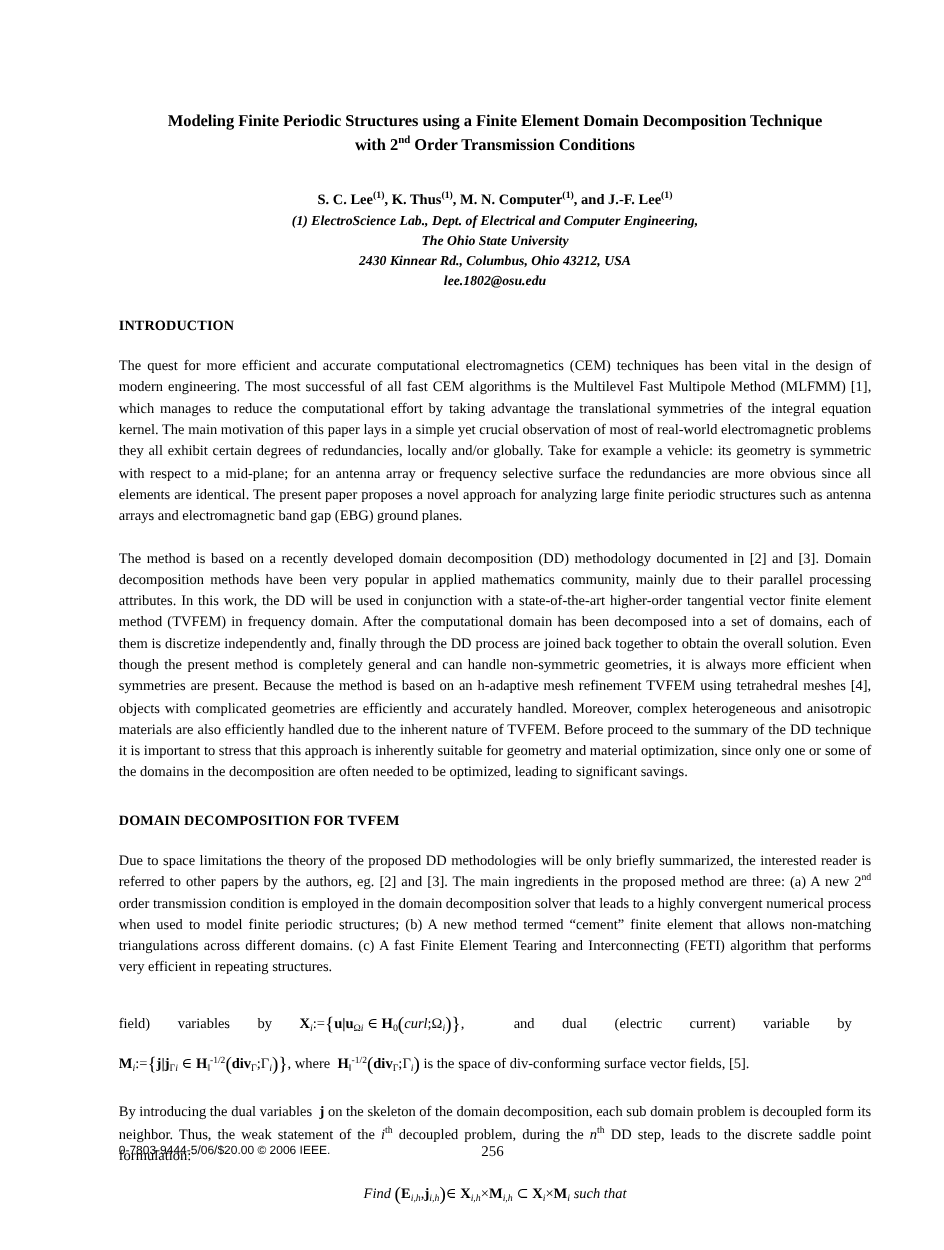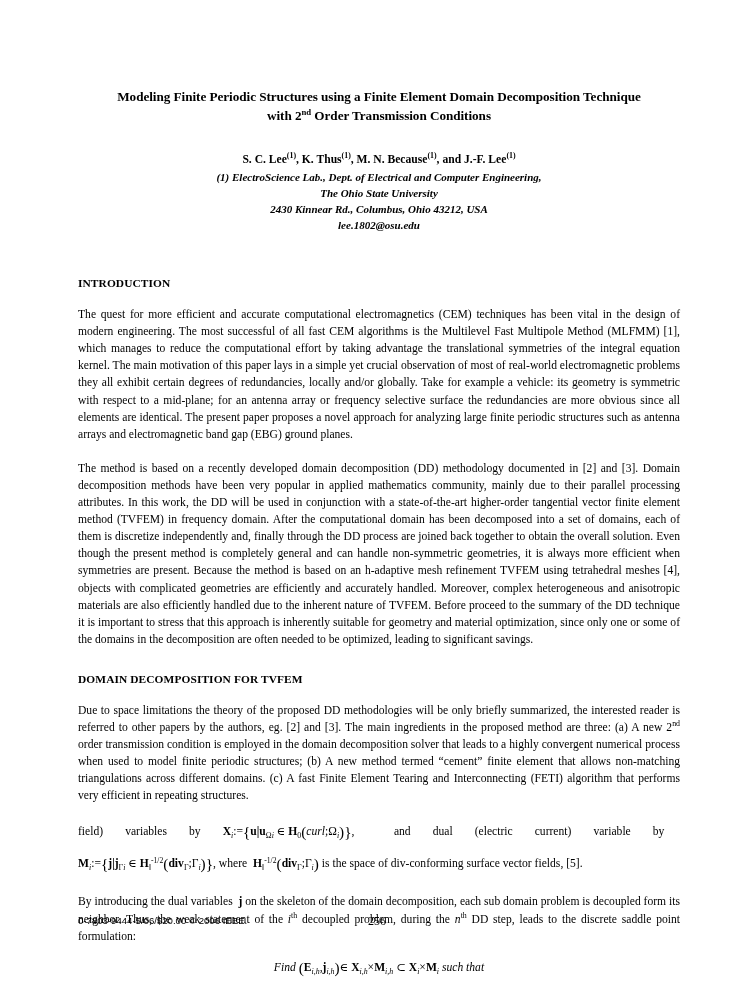--- a/index.html
+++ b/index.html
@@ -10,21 +10,21 @@
   body {
     width: 755px;
     height: 1000px;
     position: relative;
     font-family: "Liberation Serif", "DejaVu Serif", serif;
     color: #000000;
     -webkit-font-smoothing: antialiased;
   }
   .page {
     position: absolute;
-    left: 78px;
+    left: 95px;
     top: 0;
     width: 602px;
     height: 952px;
   }
 
   
   .title {
     font-size: 13.2px;
     font-weight: bold;
     text-align: center;
@@ -51,39 +51,39 @@
     line-height: 1.46;
   }
   .affil-line { display: block; }
 
   
   .section-head {
     font-size: 11.4px;
     font-weight: bold;
     letter-spacing: 0.1px;
   }
-  #intro-heading { margin-top: 44px; font-family: Liberation Serif, serif; }
+  #intro-heading { margin-top: 22px; font-family: Liberation Serif, serif; }
   #dd-heading { margin-top: 25px; }
 
   
   .para {
     font-size: 11.6px;
     line-height: 1.475;
     text-align: justify;
     text-justify: inter-word;
     margin-top: 17px;
     hyphens: none;
   }
   .para sup { font-size: 0.68em; vertical-align: super; line-height: 0; }
 
   
   .mathline {
     font-size: 11.6px;
     line-height: 1.6;
-    margin-top: 16px;
+    margin-top: 26px;
     text-align: justify;
   }
   .mathline.tight { margin-top: 7px; text-align: left; }
   .mi { font-style: italic; font-family: "Liberation Serif", serif; }
   .mb { font-weight: bold; font-style: normal; }
   .sub  { font-size: 0.68em; vertical-align: -0.28em; line-height: 0; font-style: italic; }
   .subr { font-size: 0.68em; vertical-align: -0.28em; line-height: 0; font-style: normal; }
   .sup  { font-size: 0.66em; vertical-align: 0.55em; line-height: 0; font-style: normal; }
   .big  { font-size: 1.32em; font-weight: normal; vertical-align: -0.1em; }
   .spc  { display: inline-block; width: 1.9em; }
@@ -125,21 +125,21 @@
 <body>
 
 <div class="page">
 
   <div class="title">
     <span>Modeling Finite Periodic Structures using a Finite Element Domain Decomposition Technique</span><br>
     <span>with 2</span><sup>nd</sup><span> Order Transmission Conditions</span>
   </div>
 
   <div class="authors">
-    <span>S. C. Lee</span><sup>(1)</sup><span>, </span><span>K. Thus</span><sup>(1)</sup><span>, </span><span>M. N. Because</span><sup>(1)</sup><span>, and </span><span>J.-F. Lee</span><sup>(1)</sup>
+    <span>S. C. Lee</span><sup>(1)</sup><span>, </span><span>K. Thus</span><sup>(1)</sup><span>, </span><span>M. N. Computer</span><sup>(1)</sup><span>, and </span><span>J.-F. Lee</span><sup>(1)</sup>
   </div>
 
   <div class="affil">
     <span class="affil-line">(1) ElectroScience Lab., Dept. of Electrical and Computer Engineering,</span>
     <span class="affil-line">The Ohio State University</span>
     <span class="affil-line">2430 Kinnear Rd., Columbus, Ohio 43212, USA</span>
     <span class="affil-line">lee.1802@osu.edu</span>
   </div>
 
   <div class="section-head" id="intro-heading">INTRODUCTION</div>

